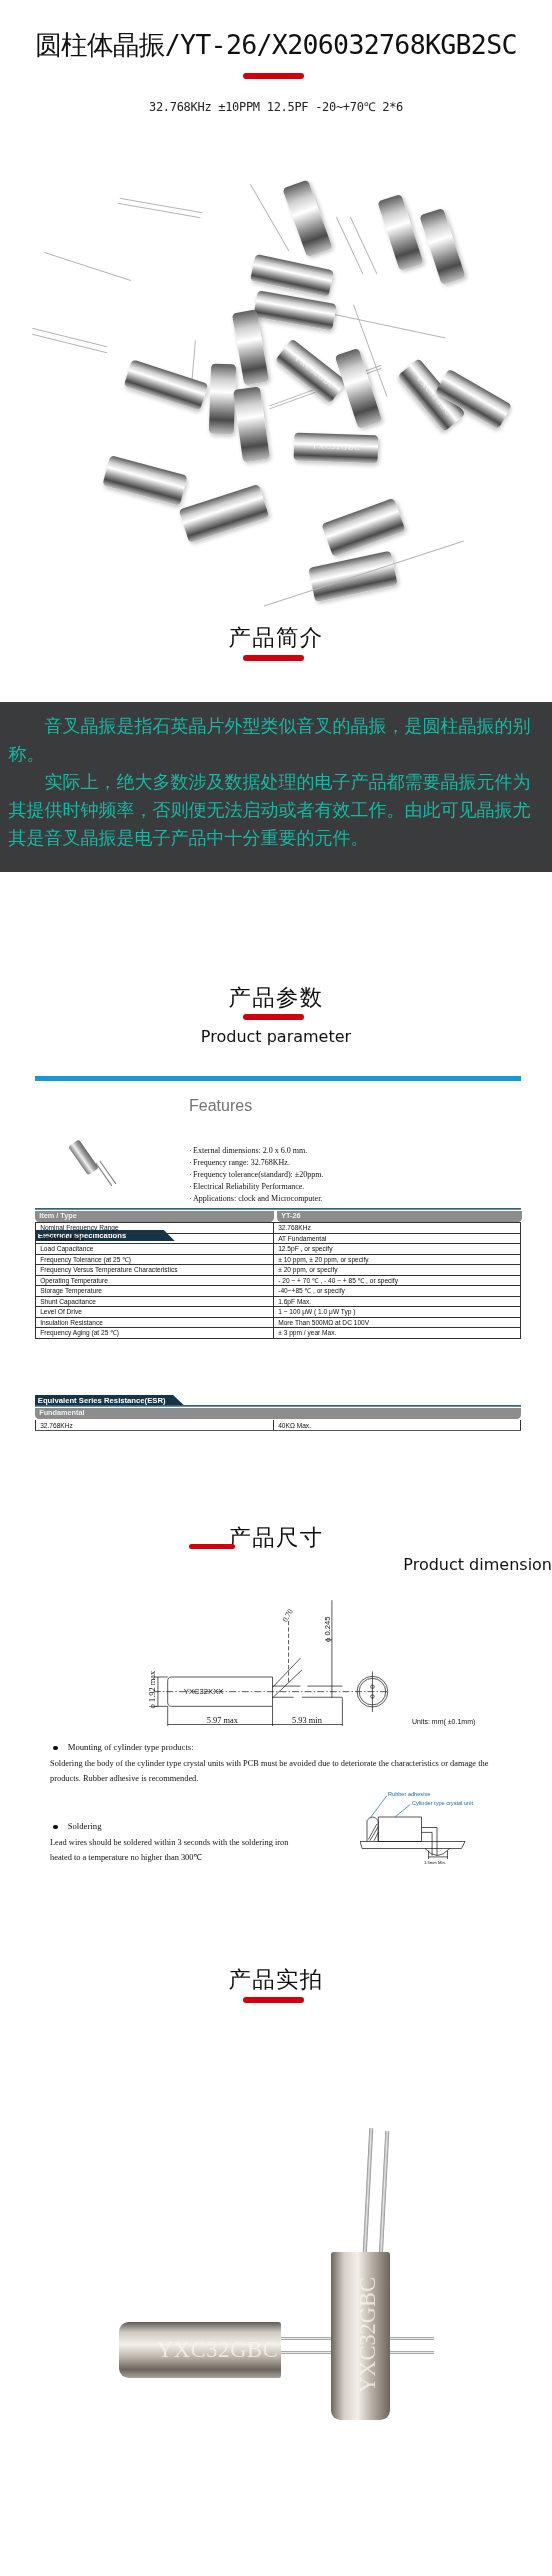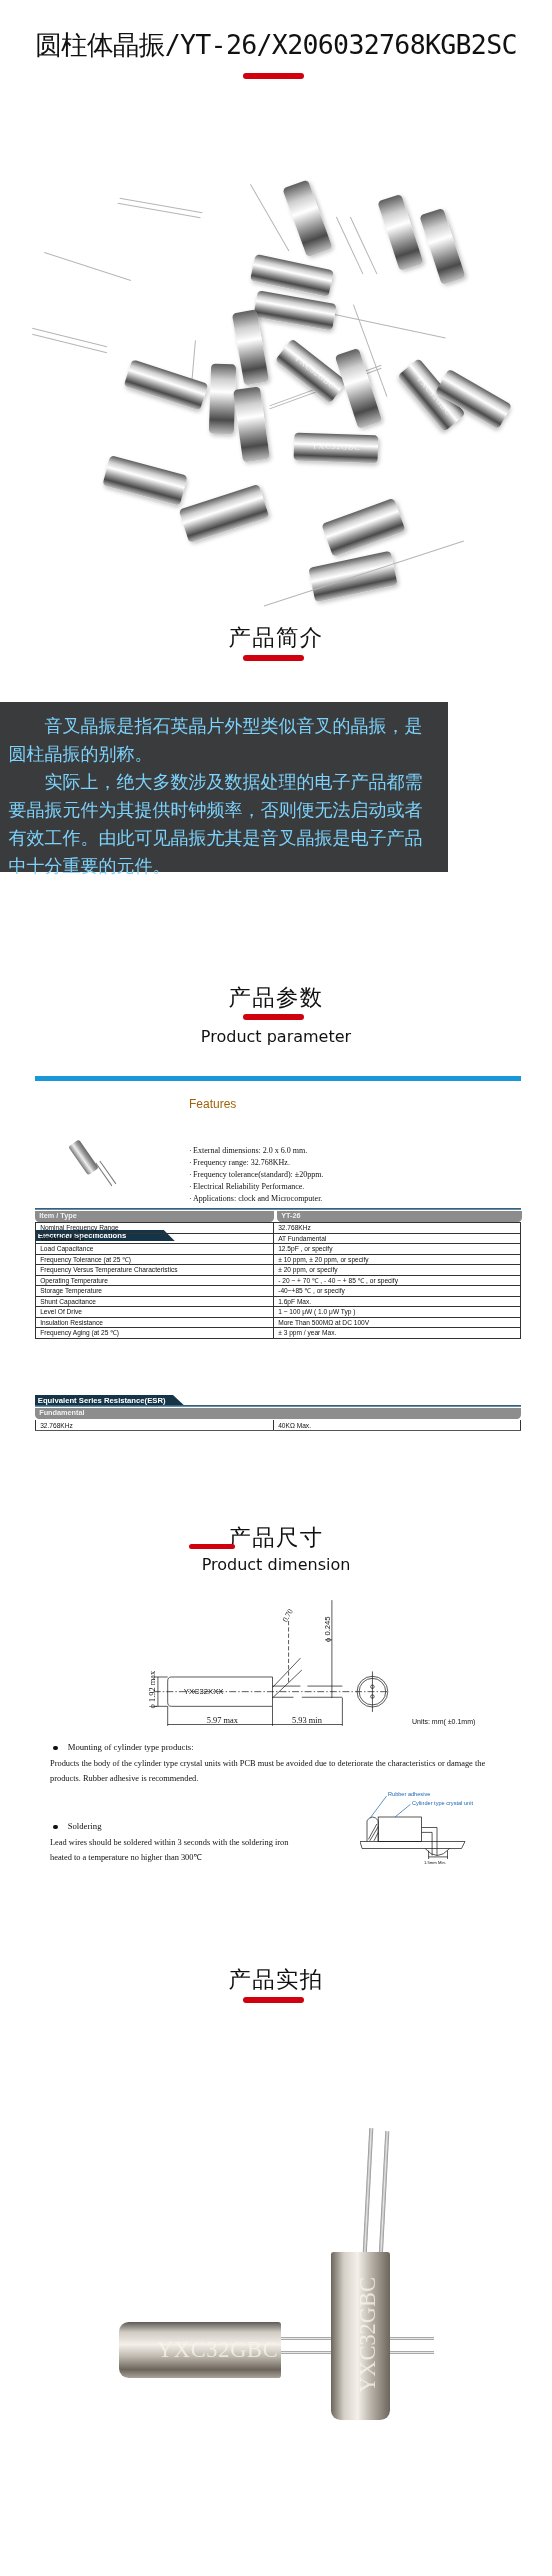--- a/index.html
+++ b/index.html
@@ -15,27 +15,27 @@
   .photo { position: absolute; left: 0; width: 552px; }
   .crystal { position: absolute; border-radius: 4.2px; background: linear-gradient(to bottom, #5e5e5e 0%, #cfcfcf 22%, #ffffff 40%, #9a9a9a 62%, #4a4a4a 80%, #bdbdbd 100%); box-shadow: 1.4px 2.1px 4.2px rgba(0,0,0,0.25); }
   .lead { position: absolute; height: 1.4px; background: #b5b5b5; }
   .crystal-label { position: absolute; font-family: "Liberation Serif", serif; color: rgba(255,255,255,0.75); font-size: 8.4px; letter-spacing: 0.7px; }
 
   
   .sec-cn { position: absolute; left: 0; width: 552px; text-align: center; font-size: 22.4px; font-weight: 300; color: #111; letter-spacing: 1.4px; }
   .sec-en { position: absolute; left: 0; width: 552px; text-align: center; font-size: 16px; color: #111; }
 
   
-  .intro { position: absolute; top: 702px; left: 0; width: 448px; height: 170px; background: #3a3b3d; color: #7dd3fc; padding: 9.8px 8.4px 0 8.4px; font-size: 18px; line-height: 28px; }
+  .intro { position: absolute; top: 702px; left: 0; width: 552px; height: 170px; background: #3a3b3d; color: #14b8a6; padding: 9.8px 8.4px 0 8.4px; font-size: 18px; line-height: 28px; }
   .intro p { text-indent: 2em; }
 
   
   .spec { position: absolute; top: 1076px; left: 35px; width: 486px; }
   .blue-line { position: absolute; top: 0; left: 0; width: 486px; height: 4.9px; background: #1a97d6; }
-  .features-title { position: absolute; top: 21px; left: 154px; font-size: 12px; color: #a16207; font-family: "Liberation Sans", sans-serif; }
+  .features-title { position: absolute; top: 21px; left: 154px; font-size: 16px; color: #737373; font-family: "Liberation Sans", sans-serif; }
   .features-list { position: absolute; top: 41px; left: 154px; list-style: none; font-family: "Liberation Serif", serif; font-size: 8px; line-height: 12px; color: #111; margin-top: 28px; }
   .features-list li::before { content: "·"; margin-right: 1.4px; }
   .mini-crystal { position: absolute; top: 64px; left: 42px; width: 12.6px; height: 35px; transform: rotate(-35deg); border-radius: 2.8px; background: linear-gradient(to right, #777, #eee 40%, #999 70%, #666); }
   .mini-lead { position: absolute; height: 0.7px; width: 28px; background: #777; transform: rotate(55deg); }
 
   .tab-head { position: absolute; left: 0; height: 11.2px; width: 140px; background: #163447; color: #fff; font-family: "Liberation Sans", sans-serif; font-weight: bold; font-size: 7.7px; line-height: 11.2px; padding-left: 2.8px; clip-path: polygon(0 0, 92% 0, 100% 100%, 0 100%); }
   .tab-rule { position: absolute; left: 0; height: 2.1px; width: 486px; background: linear-gradient(to bottom, #1e4b66, #7ea6bd); }
   .gray-head { position: absolute; left: 0; height: 10.5px; background: #8d8d8d; color: #f0f0f0; font-family: "Liberation Sans", sans-serif; font-weight: bold; font-size: 7.3px; line-height: 10.5px; padding-left: 4.2px; border-radius: 0 0 4.2px 4.2px; }
   table.spec-table { position: absolute; left: 0; width: 486px; border-collapse: collapse; font-family: "Liberation Sans", sans-serif; font-size: 6.6px; }
   table.spec-table td { border: 0.7px solid #333; height: 10.5px; padding: 0 4.2px; color: #111; }
@@ -50,20 +50,21 @@
   .bullet-title .dot { display: inline-block; width: 4.9px; height: 4.9px; background: #111; border-radius: 50%; margin-right: 9.8px; vertical-align: middle; }
   .callout { position: absolute; font-family: "Liberation Sans", sans-serif; font-size: 5.6px; color: #1a67b0; }
 </style>
 </head>
 <body>
 
 <div class="page">
 
   <div class="hero-title">圆柱体晶振/YT-26/X206032768KGB2SC</div>
   <div class="red-bar" style="top:73px;left:243px;"></div>
+  <div class="hero-sub">32.768KHz ±10PPM 12.5PF -20~+70℃ 2*6</div>
 
   <div class="photo" style="top:140px;height:419px;">
 
     <div class="lead" style="left:119px;top:65px;width:84px;transform:rotate(10deg);"></div>
     <div class="lead" style="left:117px;top:70px;width:84px;transform:rotate(10deg);"></div>
     <div class="lead" style="left:42px;top:126px;width:91px;transform:rotate(18deg);"></div>
     <div class="lead" style="left:31px;top:197px;width:77px;transform:rotate(14deg);"></div>
     <div class="lead" style="left:31px;top:203px;width:77px;transform:rotate(14deg);"></div>
     <div class="lead" style="left:231px;top:77px;width:77px;transform:rotate(60deg);"></div>
     <div class="lead" style="left:318px;top:105px;width:63px;transform:rotate(65deg);"></div>
@@ -191,21 +192,21 @@
         <tr>
             <td>32.768KHz</td>
             <td>40KΩ Max.</td>
           </tr>
       </tbody>
     </table>
   </div>
 
   <div class="sec-cn" style="top:1522px;">产品尺寸</div>
   <div class="red-bar" style="top:1544px;left:189px;width:46px;height:4.9px;"></div>
-  <div class="sec-en" style="top:1555px;">Product dimension</div>
+  <div class="sec-en" style="top:1555px;text-align:right;">Product dimension</div>
 
   <svg class="dim" viewBox="0 0 790 240">
     <g fill="none" stroke="#111" stroke-width="1">
       <path d="M 245 130 L 390 130 L 390 172 L 245 172 Q 240 172 240 166 L 240 136 Q 240 130 245 130 Z"></path>
       <line x1="220" y1="151" x2="555" y2="151" stroke-dasharray="10 3 2 3"></line>
       <line x1="226" y1="130" x2="226" y2="172"></line>
       <line x1="220" y1="130" x2="240" y2="130"></line>
       <line x1="220" y1="172" x2="240" y2="172"></line>
       <line x1="240" y1="172" x2="240" y2="200"></line>
       <line x1="390" y1="172" x2="390" y2="200"></line>
@@ -229,21 +230,21 @@
     <text x="296" y="196" font-family="Liberation Serif, serif" font-size="12" fill="#111">5.97 max</text>
     <text x="418" y="196" font-family="Liberation Serif, serif" font-size="12" fill="#111">5.93 min</text>
     <text transform="translate(222,175) rotate(-90)" font-family="Liberation Serif, serif" font-size="12" fill="#111">ϕ 1.92 max</text>
     <text transform="translate(410,52) rotate(-60)" font-family="Liberation Serif, serif" font-size="11" fill="#111">0.70</text>
     <text transform="translate(472,80) rotate(-90)" font-family="Liberation Sans, sans-serif" font-size="11" fill="#111">ϕ 0.245</text>
   </svg>
 
   <div class="units">Units: mm( ±0.1mm)</div>
 
   <div class="bullet-title" style="top:1742px;"><span class="dot"></span><span>Mounting of cylinder type products:</span></div>
-  <div class="note-block" style="top:1757px;width:447px;">Products the body of the cylinder type crystal units with PCB must be avoided due to deteriorate the characteristics or damage the products. Rubber adhesive is recommended.</div>
+  <div class="note-block" style="top:1757px;width:447px;">Soldering the body of the cylinder type crystal units with PCB must be avoided due to deteriorate the characteristics or damage the products. Rubber adhesive is recommended.</div>
 
   <div class="bullet-title" style="top:1821px;"><span class="dot"></span><span>Soldering</span></div>
   <div class="note-block" style="top:1836px;width:252px;">Lead wires should be soldered within 3 seconds with the soldering iron heated to a temperature no higher than 300℃</div>
 
   <svg style="position:absolute;top:1789px;left:360px;" width="112" height="77" viewBox="0 0 160 110">
     <g fill="none" stroke="#111" stroke-width="1">
       <path d="M 0 75 L 150 75 L 145 85 L 3 85 Z"></path>
       <path d="M 10 75 L 10 45 Q 18 35 26 45 L 26 75"></path>
       <line x1="12" y1="72" x2="24" y2="50"></line>
       <line x1="14" y1="74" x2="26" y2="54"></line>

